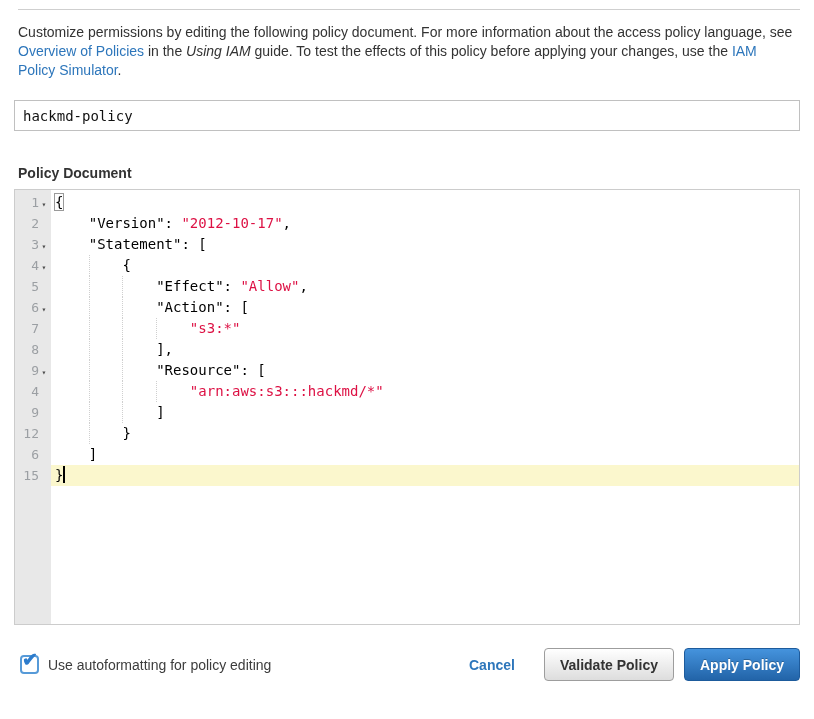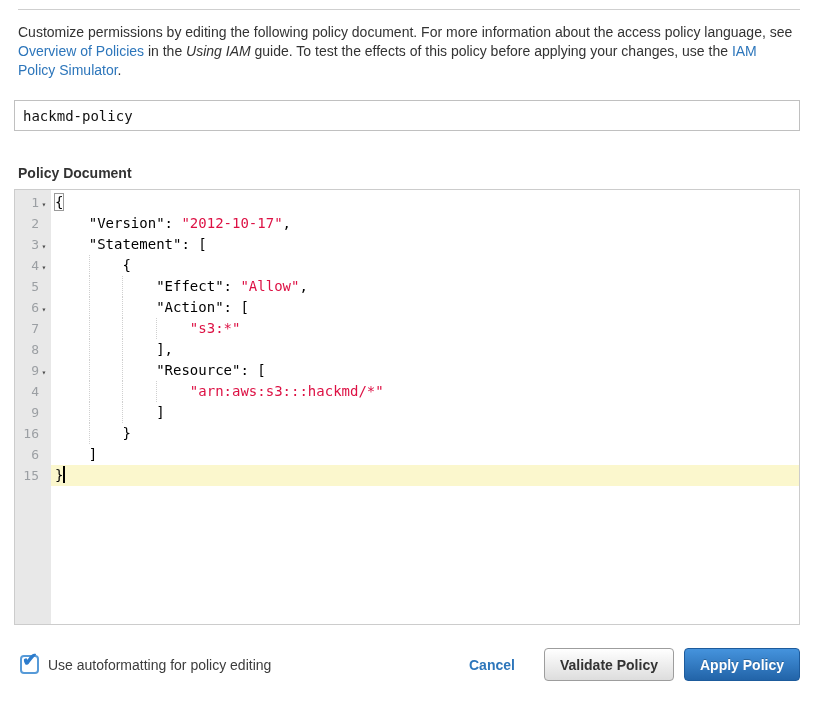--- a/index.html
+++ b/index.html
@@ -178,21 +178,21 @@
         </div>
         <div class="gutter-line">
           <span class="gutter-num">4</span>
           <span class="fold-slot"></span>
         </div>
         <div class="gutter-line">
           <span class="gutter-num">9</span>
           <span class="fold-slot"></span>
         </div>
         <div class="gutter-line">
-          <span class="gutter-num">16</span>
+          <span class="gutter-num">12</span>
           <span class="fold-slot"></span>
         </div>
         <div class="gutter-line">
           <span class="gutter-num">6</span>
           <span class="fold-slot"></span>
         </div>
         <div class="gutter-line">
           <span class="gutter-num">15</span>
           <span class="fold-slot"></span>
         </div>

